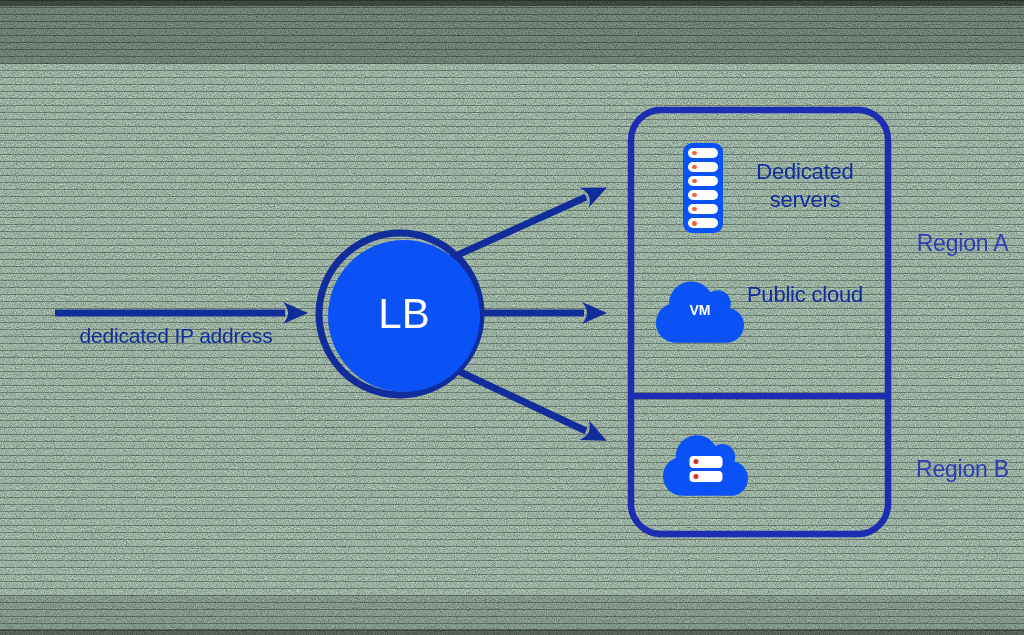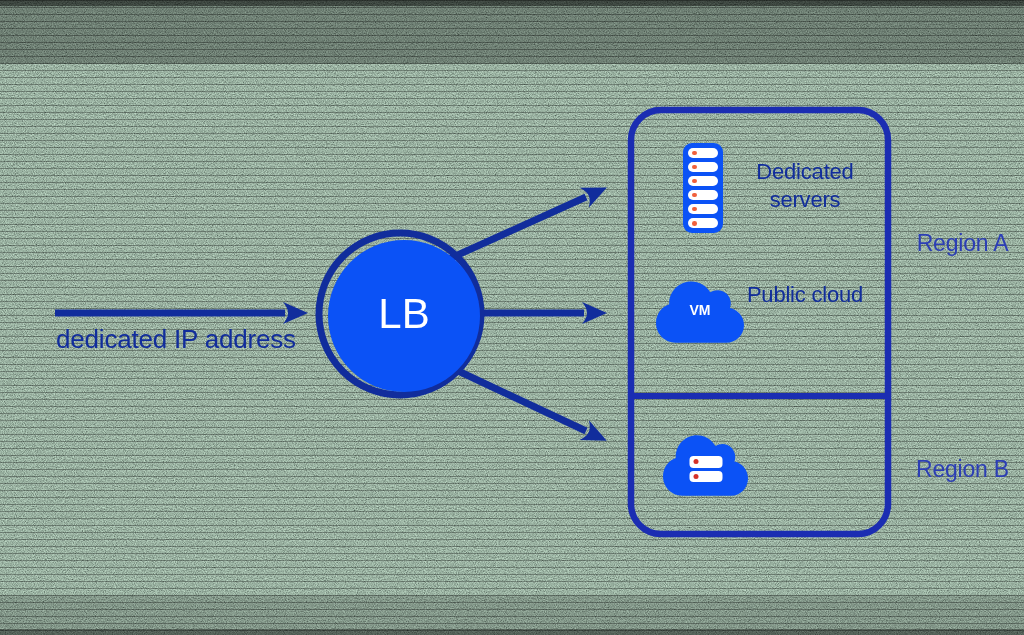--- a/index.html
+++ b/index.html
@@ -27,21 +27,21 @@
 
   .diagram-svg{position:absolute;inset:0;z-index:2;display:block;}
   .arrow{stroke:var(--navy);stroke-width:7;fill:none;}
   .ah{fill:var(--navy);}
   .lb-ring{fill:none;stroke:var(--navy);stroke-width:7;}
   .lb-fill{fill:var(--bright-blue);}
   .regions-box{fill:none;stroke:var(--border-blue);stroke-width:6.5;}
   .divider{stroke:var(--border-blue);stroke-width:6;}
 
   .label{position:absolute;z-index:3;font-weight:400;letter-spacing:-0.2px;}
-  .incoming-label{left:55px;top:324px;width:242px;text-align:center;font-size:26px;color:var(--navy);}
+  .incoming-label{left:55px;top:324px;width:242px;text-align:center;font-size:21px;color:var(--navy);}
   .lb-label{left:328px;top:240px;width:152px;height:148px;display:flex;align-items:center;justify-content:center;
             color:var(--white);font-size:42px;letter-spacing:0;text-align:center;}
   .dest-label{left:730px;width:150px;text-align:center;font-size:22px;line-height:28px;color:var(--navy);}
   .dest-1{top:158px;}
   .dest-2{top:281px;}
   .dest-3{top:454px;}
   .region-label{left:895px;width:135px;text-align:center;font-size:23px;color:var(--region-blue);}
   .region-a{top:230px;}
   .region-b{top:456px;}
 

